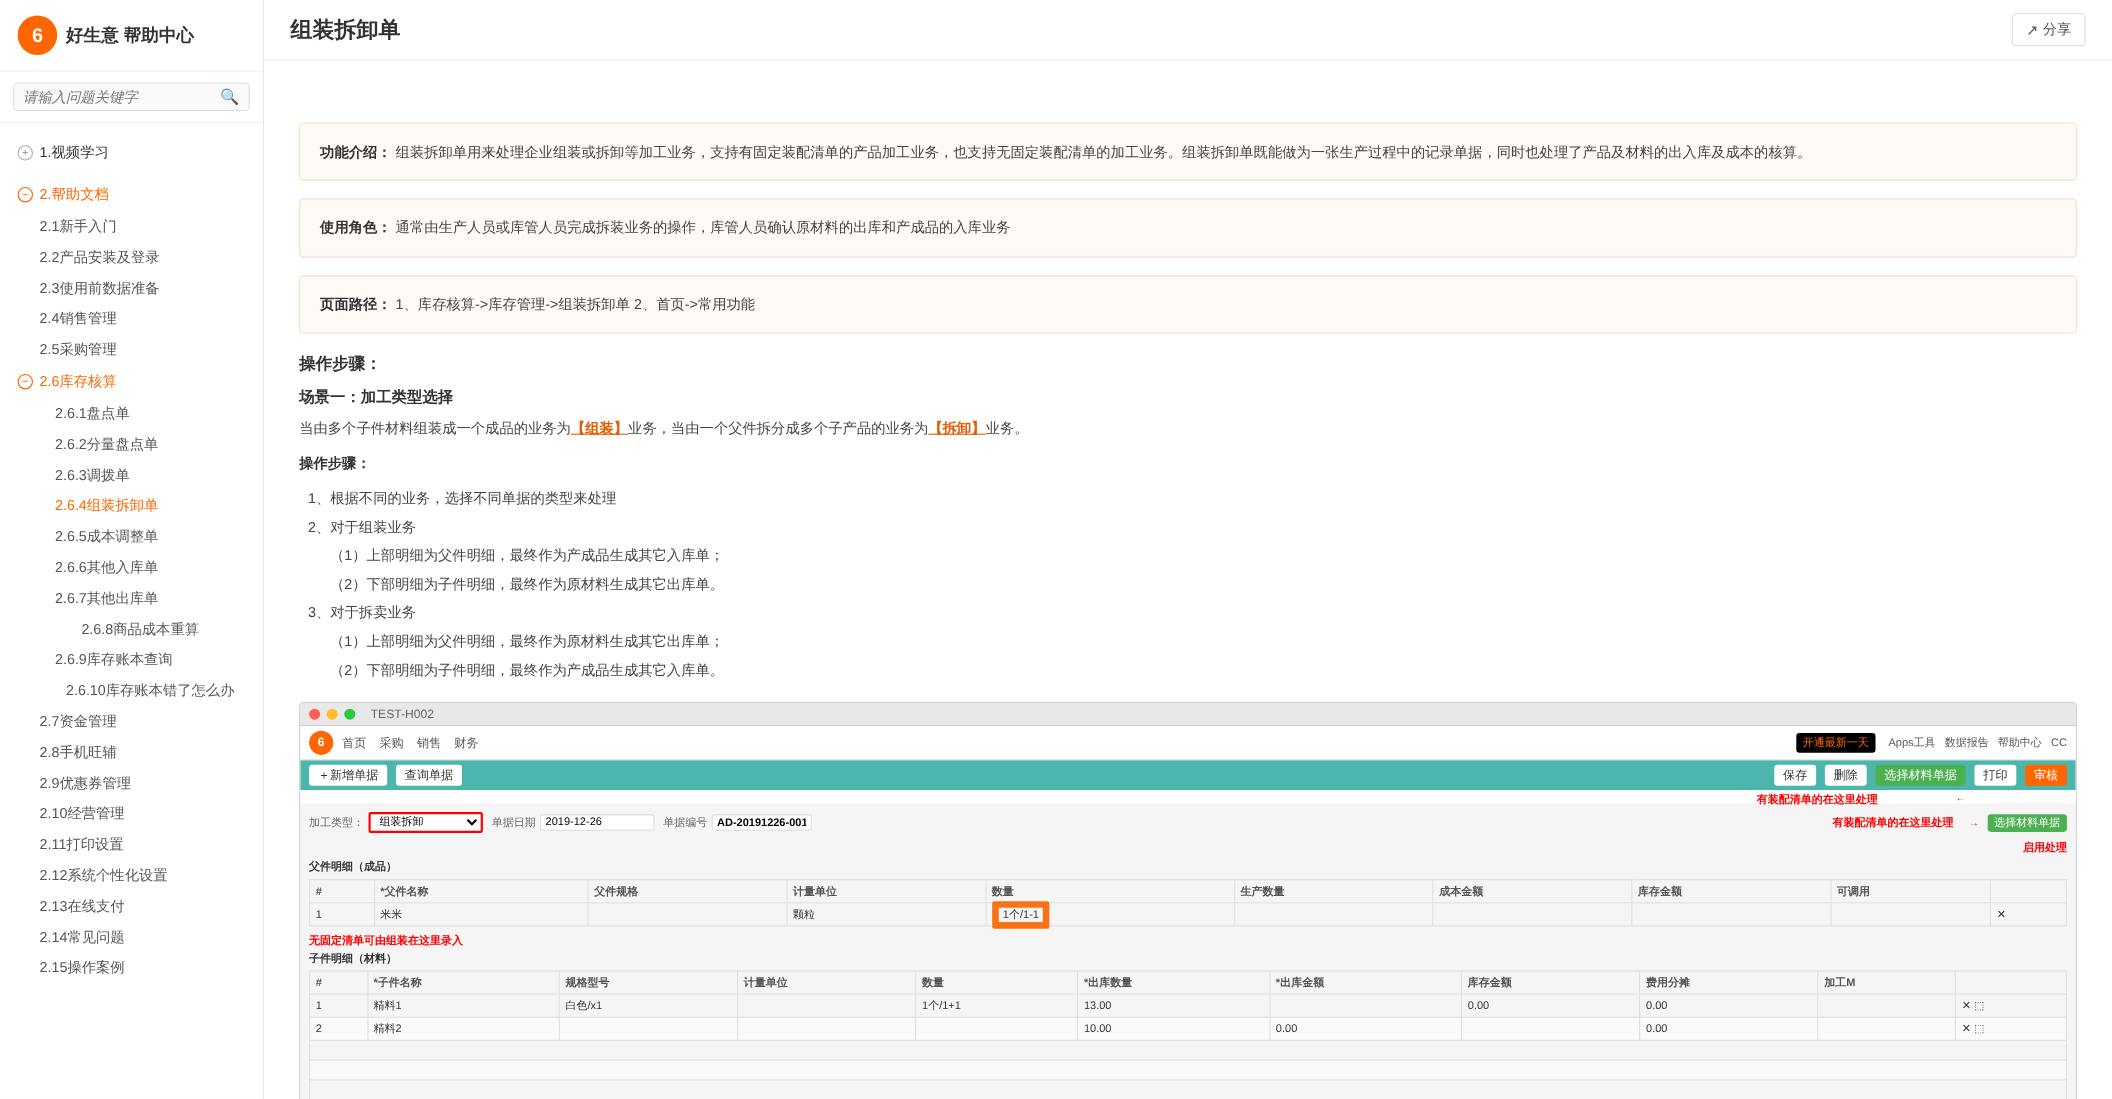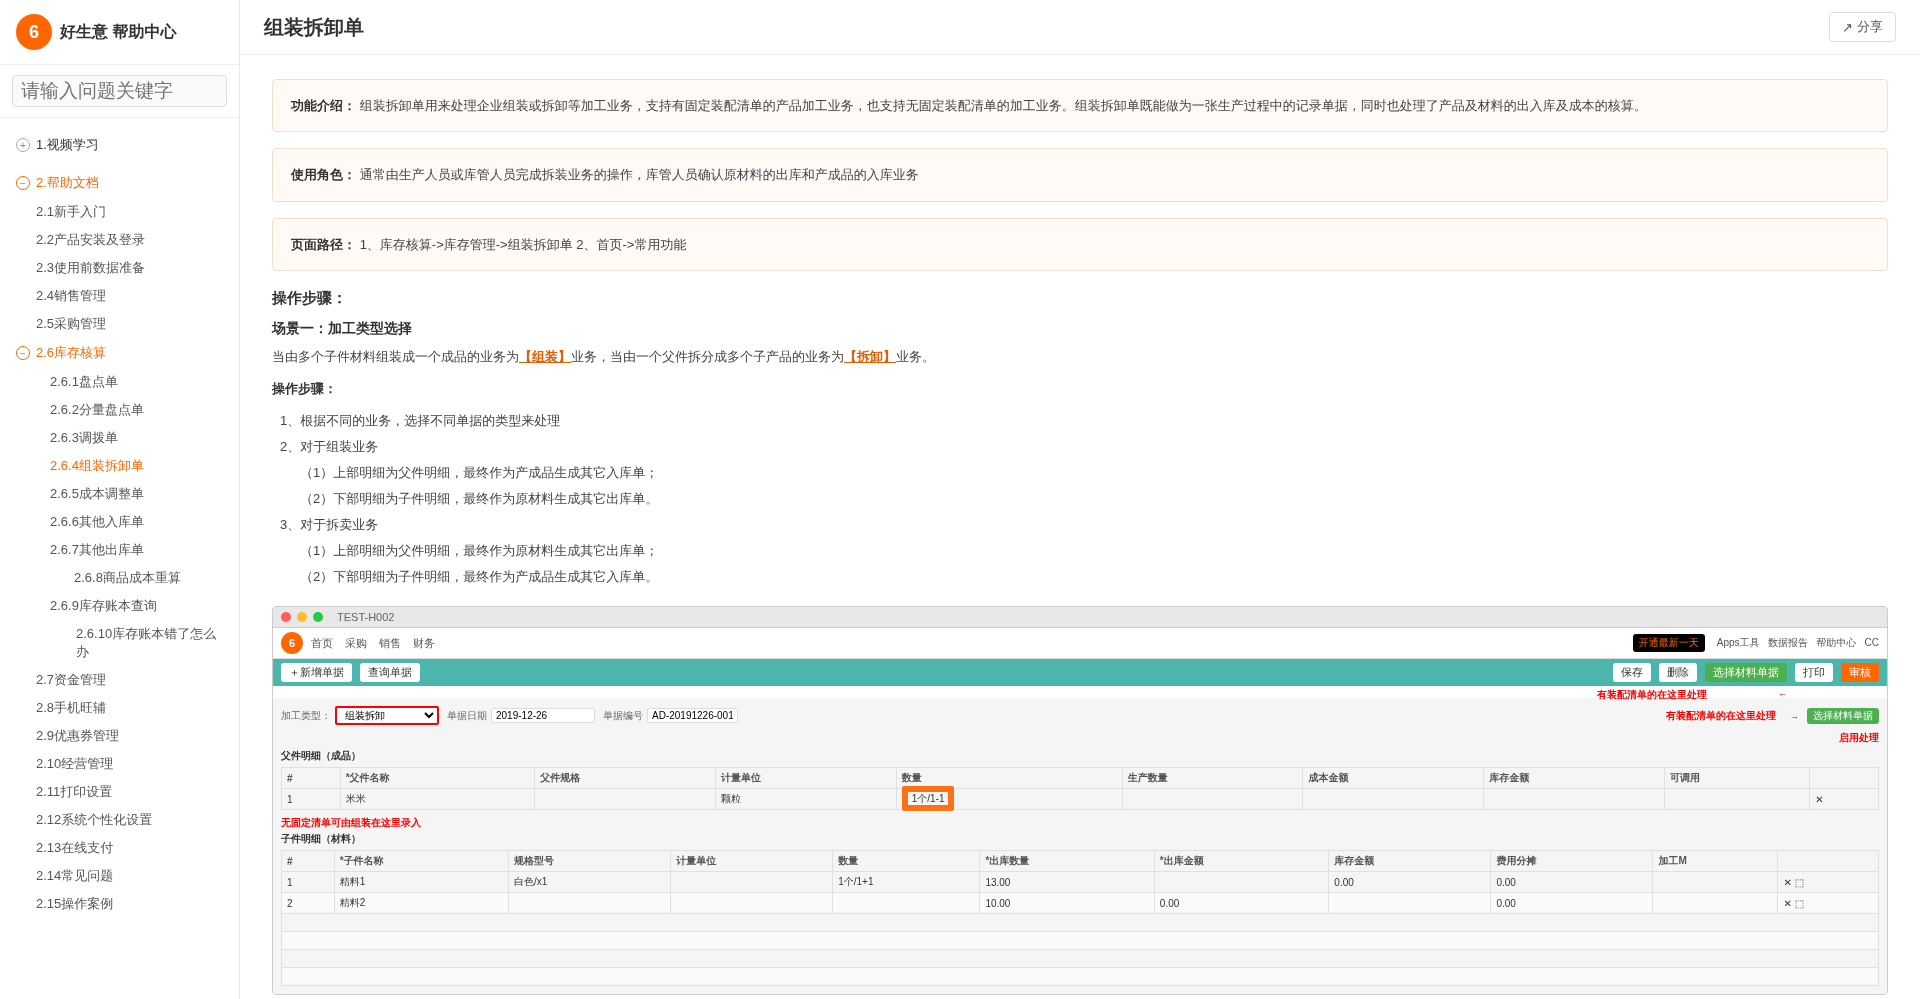--- a/index.html
+++ b/index.html
@@ -50,23 +50,24 @@
       align-items: center;
       border: 1px solid #ddd;
       border-radius: 4px;
       padding: 4px 8px;
       background: #fafafa;
     }
     #search-input {
       border: none;
       outline: none;
       background: transparent;
-      font-size: 19px;
+      font-size: 13px;
       flex: 1;
       color: #a21caf;
+      font-style: italic;
     }
     #search-icon-btn {
       color: #999;
       cursor: pointer;
       font-size: 14px;
     }
     #nav-list {
       flex: 1;
       overflow-y: auto;
       padding: 8px 0;
@@ -117,20 +118,21 @@
     }
     .nav-sub-item.active { color: #f60; }
 
     
     #main {
       flex: 1;
       display: flex;
       flex-direction: column;
       overflow: hidden;
       background: #fff;
+      gap: 32px;
     }
     #top-bar {
       display: flex;
       align-items: center;
       justify-content: space-between;
       padding: 12px 24px;
       border-bottom: 1px solid #eee;
       background: #fff;
     }
     #page-title {
@@ -380,21 +382,21 @@
         <div>
           <div class="nav-sub-item" style="padding-left:50px;">2.6.1盘点单</div>
           <div class="nav-sub-item" style="padding-left:50px;">2.6.2分量盘点单</div>
           <div class="nav-sub-item" style="padding-left:50px;">2.6.3调拨单</div>
           <div class="nav-sub-item active" style="padding-left:50px;">2.6.4组装拆卸单</div>
           <div class="nav-sub-item" style="padding-left:50px;">2.6.5成本调整单</div>
           <div class="nav-sub-item" style="padding-left:50px;">2.6.6其他入库单</div>
           <div class="nav-sub-item" style="padding-left:50px;">2.6.7其他出库单</div>
           <div class="nav-sub-item" style="padding-left:34px;margin-left:40px;">2.6.8商品成本重算</div>
           <div class="nav-sub-item" style="padding-left:50px;">2.6.9库存账本查询</div>
-          <div class="nav-sub-item" style="padding-left:76px;">2.6.10库存账本错了怎么办</div>
+          <div class="nav-sub-item" style="padding-left:60px;">2.6.10库存账本错了怎么办</div>
         </div>
         <div class="nav-sub-item">2.7资金管理</div>
         <div class="nav-sub-item">2.8手机旺辅</div>
         <div class="nav-sub-item">2.9优惠券管理</div>
         <div class="nav-sub-item">2.10经营管理</div>
         <div class="nav-sub-item">2.11打印设置</div>
         <div class="nav-sub-item">2.12系统个性化设置</div>
         <div class="nav-sub-item">2.13在线支付</div>
         <div class="nav-sub-item">2.14常见问题</div>
         <div class="nav-sub-item">2.15操作案例</div>
@@ -495,21 +497,21 @@
                 <option>组装</option>
                 <option>拆卸</option>
               </select>
             </div>
             <div class="mockup-field">
               <label>单据日期</label>
               <input class="mockup-input" type="text" value="2019-12-26" style="">
             </div>
             <div class="mockup-field">
               <label>单据编号</label>
-              <input class="mockup-input" style="width: 91px;" type="text" value="AD-20191226-001">
+              <input class="mockup-input" style="width: 91px; font-weight: bold;" type="text" value="AD-20191226-001">
             </div>
             <div style="flex:1;"></div>
             <span style="font-size:10px; color:#f00; font-weight:bold; margin-right:6px;">有装配清单的在这里处理</span>
             <span style="font-size:9px; color:#f00;">→</span>
             <button class="mockup-btn green" style="font-size:10px; padding:1px 6px;">选择材料单据</button>
           </div>
 
 
           <div style="text-align:right; font-size:10px; color:#f00; font-weight:bold; margin-bottom:4px;">启用处理</div>
 

